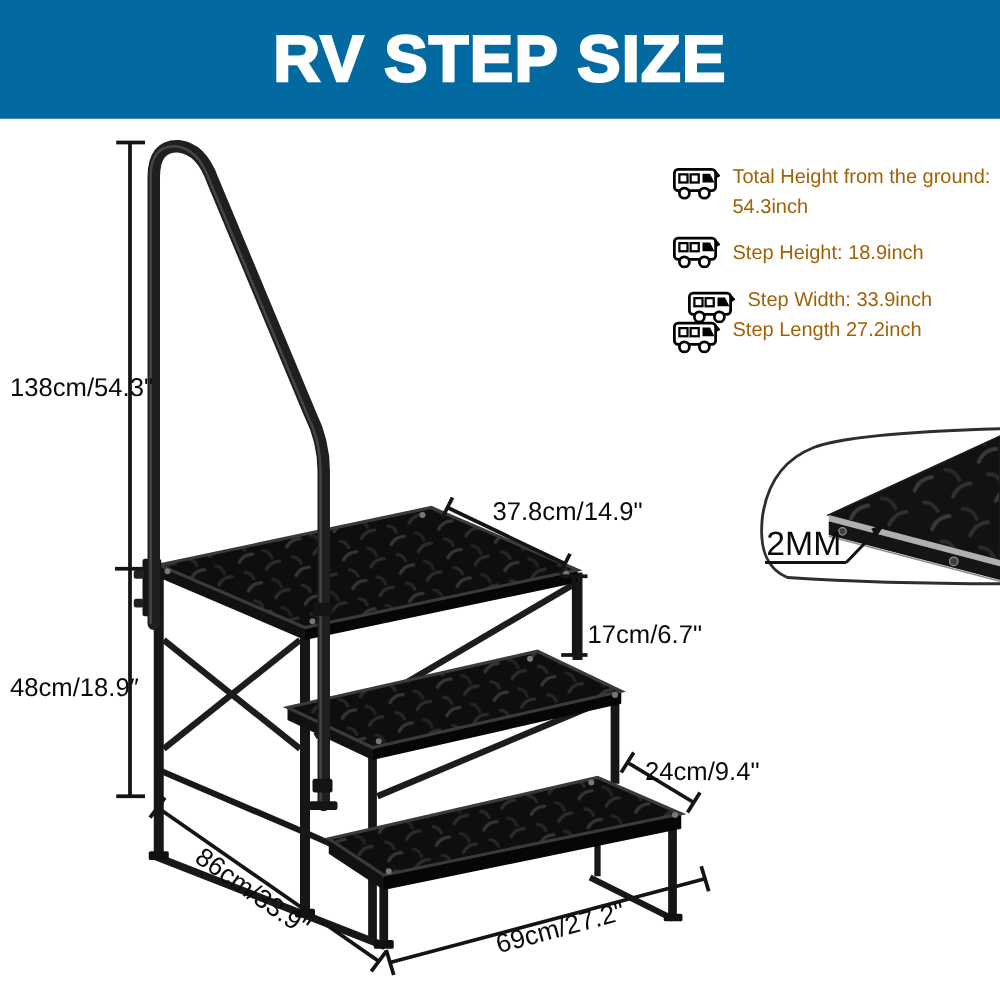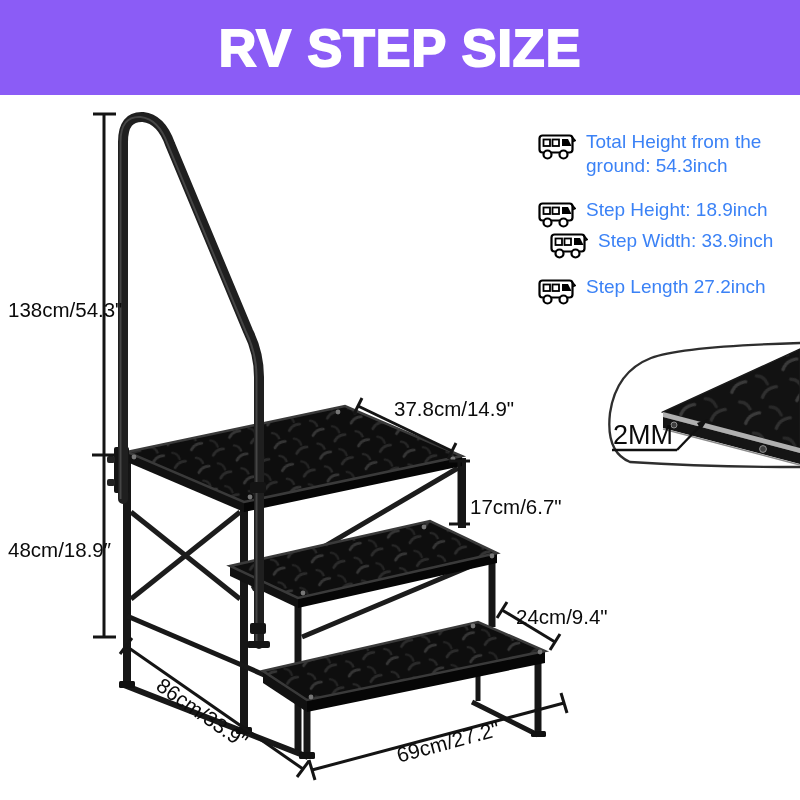--- a/index.html
+++ b/index.html
@@ -2,37 +2,37 @@
 <html><head>
 <meta charset="utf-8">
 <style>
   html,body{margin:0;padding:0;background:#ffffff;}
   .stage{
     position:relative;width:800px;height:800px;overflow:hidden;
     background:#ffffff;font-family:"Liberation Sans",sans-serif;
   }
   .banner{
     position:absolute;left:0;top:0;width:800px;height:95px;
-    background:#8b5cf6;display:flex;align-items:center;justify-content:center;
+    background:#0369a1;display:flex;align-items:center;justify-content:center;
   }
   .banner h1{
     margin:0;color:#ffffff;font-size:52px;font-weight:bold;
     letter-spacing:1px;-webkit-text-stroke:2px #ffffff;
   }
   .diagram{position:absolute;left:0;top:0;}
   .specs{position:absolute;left:538px;top:130px;width:258px;}
   .spec-row{position:absolute;left:0;display:flex;align-items:flex-start;}
   .spec-row .rv{flex:none;margin-top:2px;}
   .spec-row .spec-text{
-    margin-left:10px;font-size:19px;line-height:24px;color:#3b82f6;width:212px;
+    margin-left:10px;font-size:16px;line-height:24px;color:#a16207;width:212px;
   }
   .spec-row.r1{top:0;}
-  .spec-row.r2{top:68px;}
+  .spec-row.r2{top:55px;align-items:flex-end;}
   .spec-row.r3{top:99px;padding-left:12px;}
-  .spec-row.r4{top:145px;justify-content:flex-end;}
+  .spec-row.r4{top:123px;justify-content:flex-end;}
   svg text{font-family:"Liberation Sans",sans-serif;fill:#0b0b0b;}
 </style>
 </head>
 <body>
 
 <div class="stage">
 
   <svg class="diagram" width="800" height="800" viewBox="0 0 800 800">
     <defs>
       <pattern id="tread" width="40" height="24" patternUnits="userSpaceOnUse" patternTransform="rotate(-18)">

